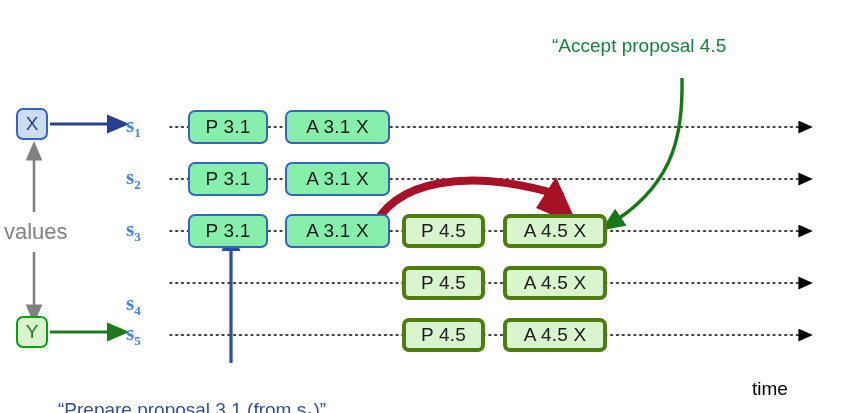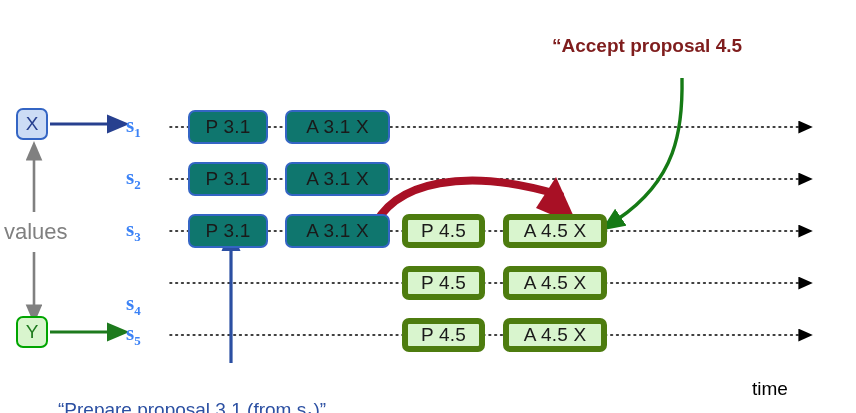--- a/index.html
+++ b/index.html
@@ -3,33 +3,33 @@
 <meta charset="utf-8">
 <style>
   html,body{margin:0;padding:0;background:#ffffff;}
   body{width:856px;height:413px;position:relative;overflow:hidden;
        font-family:"Liberation Sans","DejaVu Sans",sans-serif;}
   #stage{position:absolute;left:0;top:0;width:856px;height:413px;}
   svg.layer{position:absolute;left:0;top:0;width:856px;height:413px;overflow:visible;}
   .ev{position:absolute;box-sizing:border-box;display:flex;align-items:center;
       justify-content:center;border-radius:7px;font-size:19px;color:#1a1a1a;
       white-space:nowrap;letter-spacing:.2px;}
-  .ev.blue{background:#0f766e;border:2px solid #3465c4;}
-  .ev.green{background:#d9f5ce;border:6px solid #4d7c0f;}
+  .ev.blue{background:#86efac;border:2px solid #3465c4;}
+  .ev.green{background:#d9f5ce;border:4px solid #4d7c0f;}
   .slabel{position:absolute;font-size:21px;color:#3b82f6;font-weight:700;font-family:Liberation Serif, serif;}
   .slabel sub{font-size:13px;font-weight:700;}
   .vbox{position:absolute;box-sizing:border-box;width:32px;height:32px;border-radius:7px;
         display:flex;align-items:center;justify-content:center;font-size:19px;}
   .vbox.blue{background:#ccdcf5;border:2.5px solid #3465c4;color:#27408f;}
   .vbox.green{background:#d9f5ce;border:2.5px solid #00a500;color:#1d7a1d;}
   .values-label{position:absolute;font-size:22px;color:#808080;}
   .time-label{position:absolute;font-size:19px;color:#000;margin-top:41px;}
   .note{position:absolute;font-size:19px;line-height:25px;white-space:pre-line;}
   .note sub{font-size:13px;}
-  .note.green-note{color:#7f1d1d;font-weight:bold;}
+  .note.green-note{color:#15803d;}
   .note.blue-note{color:#2b4fa2;}
 </style>
 </head>
 <body>
 
 <div id="stage">
 
   <svg class="layer" viewBox="0 0 856 413">
     <defs>
       <marker id="tri-black" markerWidth="11" markerHeight="11" refX="1" refY="4" orient="auto" markerUnits="strokeWidth">

